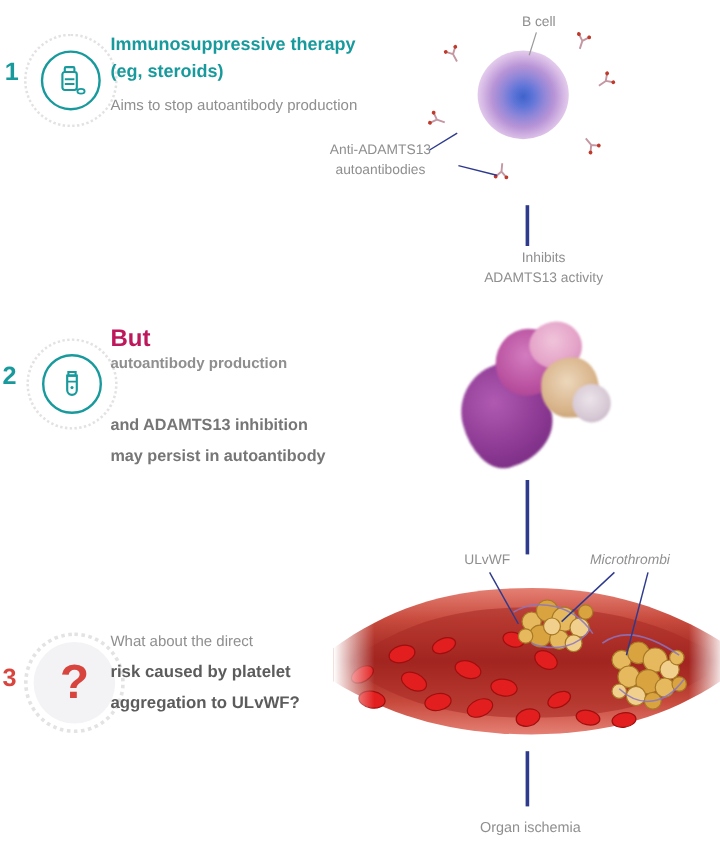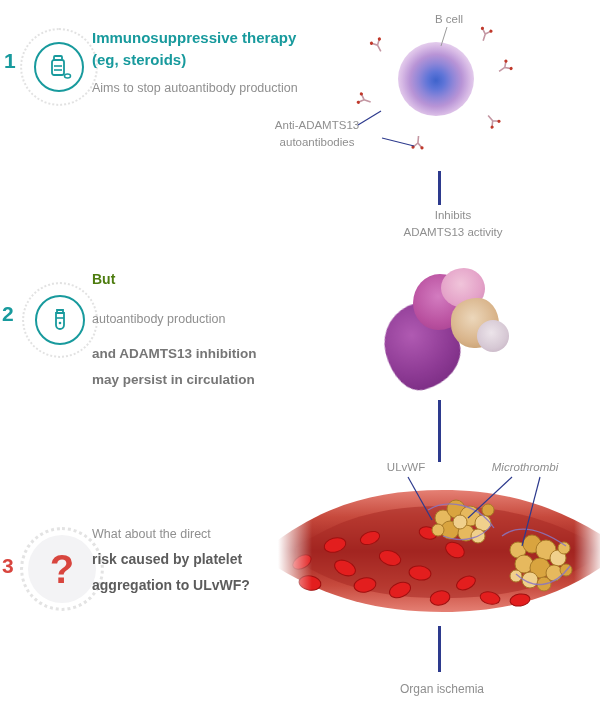--- a/index.html
+++ b/index.html
@@ -14,21 +14,21 @@
   .num-red{color:#d8453e;}
   
   .medallion{position:absolute;border-radius:50%;}
   .ring-outer{border:2px dotted #e2e2e2;background:#fff;}
   .ring-inner{position:absolute;border-radius:50%;border:2px solid #189a9d;background:#ffffff;
     display:flex;align-items:center;justify-content:center;}
   .ring-inner-plain{position:absolute;border-radius:50%;background:#f3f3f5;
     display:flex;align-items:center;justify-content:center;}
   
   .title-teal{color:#189a9d;font-size:15px;font-weight:bold;line-height:22px;}
-  .lead-teal{color:#4d7c0f;font-size:14px;font-weight:bold;}
+  .lead-teal{color:#be185d;font-size:20px;font-weight:bold;}
   .body-gray{color:#8f8f8f;font-size:12.5px;}
   .body-bold{color:#767676;font-size:13.5px;font-weight:bold;margin-top:25px;}
   .body-bold-dk{color:#5c5c5c;font-size:14px;font-weight:bold;}
   .annot{color:#8f8f8f;font-size:11.5px;line-height:17px;text-align:center;}
   .qmark{color:#d8453e;font-size:40px;font-weight:bold;line-height:1;}
   
   .v-arrow{width:3px;background:#2d3a8d;}
   
   .cell-body{
     width:76px;height:74px;border-radius:50%;
@@ -137,23 +137,23 @@
           <path d="M11 4 h6 v3 h-6 z" fill="none" stroke="#189a9d" stroke-width="1.8"></path>
           <path d="M10 7 h8 v12 a4 4 0 0 1 -4 4 a4 4 0 0 1 -4 -4 z" fill="none" stroke="#189a9d" stroke-width="1.8"></path>
           <line x1="10" y1="12" x2="18" y2="12" stroke="#189a9d" stroke-width="1.6"></line>
           <circle cx="14" cy="17" r="1.3" fill="#189a9d"></circle>
         </svg>
       </span>
     </div>
   </div>
 
   <div class="abs lead-teal" style="left:92px;top:271px;">But</div>
-  <div class="abs body-gray" style="left:92px;top:312px;">autoantibody production</div>
+  <div class="abs body-gray" style="left:92px;top:296px;font-weight:bold;">autoantibody production</div>
   <div class="abs body-bold" style="left:92px;top:321px;">and ADAMTS13 inhibition</div>
-  <div class="abs body-bold" style="left:92px;top:347px;">may persist in circulation</div>
+  <div class="abs body-bold" style="left:92px;top:347px;">may persist in autoantibody</div>
 
   <div class="abs" style="left:385px;top:268px;width:125px;height:130px;">
     <div class="blob" style="left:0px;top:35px;width:74px;height:86px;transform:rotate(-14deg);
          border-radius:55% 45% 62% 38% / 48% 58% 42% 52%;
          background:radial-gradient(circle at 40% 35%, #b05ab2 0%, #8d3a94 55%, #6f2579 100%);"></div>
     <div class="blob" style="left:28px;top:6px;width:56px;height:56px;
          border-radius:48% 52% 55% 45% / 52% 48% 52% 48%;
          background:radial-gradient(circle at 45% 40%, #d37cc0 0%, #b9509f 60%, #9c3a88 100%);"></div>
     <div class="blob" style="left:56px;top:0px;width:44px;height:40px;
          border-radius:52% 48% 45% 55% / 50% 52% 48% 50%;

